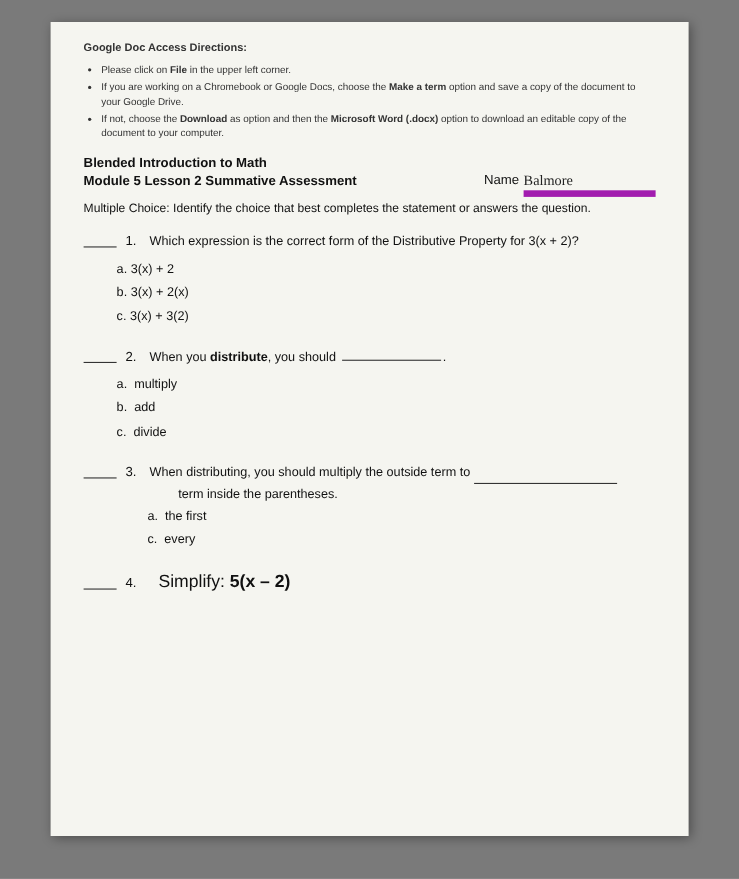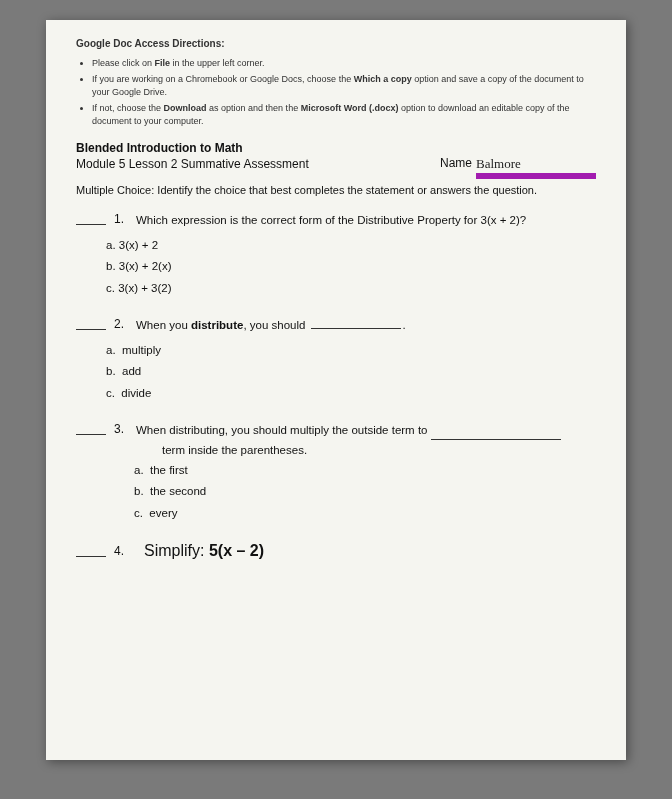--- a/index.html
+++ b/index.html
@@ -79,21 +79,21 @@
       font-size: 13px;
       color: #222;
       border-bottom: 6px solid #a21caf;
       min-width: 120px;
       display: inline-block;
       padding-bottom: 1px;
     }
 
     .subtitle {
       font-size: 12px;
-      font-weight: normal;
+      font-weight: bold;
       color: #111;
       margin-bottom: 8px;
     }
 
     .directions {
       font-size: 11px;
       color: #111;
       margin-bottom: 14px;
       line-height: 1.4;
     }
@@ -210,21 +210,21 @@
 </head>
 <body>
 
 <div class="paper">
 
   <div class="google-doc-header">Google Doc Access Directions:</div>
 
   <div class="instructions">
     <ul>
       <li>Please click on <strong>File</strong> in the upper left corner.</li>
-      <li>If you are working on a Chromebook or Google Docs, choose the <strong>Which a copy</strong> option and save a copy of the document to your Google Drive.</li>
+      <li>If you are working on a Chromebook or Google Docs, choose the <strong>Make a term</strong> option and save a copy of the document to your Google Drive.</li>
       <li>If not, choose the <strong>Download</strong> as option and then the <strong>Microsoft Word (.docx)</strong> option to download an editable copy of the document to your computer.</li>
     </ul>
   </div>
 
   <div class="title-row">
     <div>
       <div class="title-text">Blended Introduction to Math</div>
       <div class="subtitle">Module 5 Lesson 2 Summative Assessment</div>
     </div>
     <div class="name-area">
@@ -287,23 +287,20 @@
         <span>When distributing, you should multiply the outside term to</span>
         <span class="fill-blank-long">&nbsp;&nbsp;&nbsp;&nbsp;&nbsp;&nbsp;&nbsp;&nbsp;&nbsp;&nbsp;&nbsp;&nbsp;&nbsp;&nbsp;&nbsp;</span>
       </div>
     </div>
     <div style="margin-left: 86px; font-size: 11.5px; color: #111; margin-bottom: 6px;">term inside the parentheses.</div>
     <div class="q3-options">
       <div class="option-item">
         <span>a.</span>&nbsp;&nbsp;<span>the first</span>
       </div>
       <div class="option-item">
-        <span>b.</span>&nbsp;&nbsp;<span>the second</span>
-      </div>
-      <div class="option-item">
         <span>c.</span>&nbsp;&nbsp;<span>every</span>
       </div>
     </div>
   </div>
 
   <div class="q4-block">
     <div class="q4-row">
       <div class="blank-line"></div>
       <div class="question-number" style="font-size:12px; margin-right:8px;">4.</div>
       <div class="q4-text">

